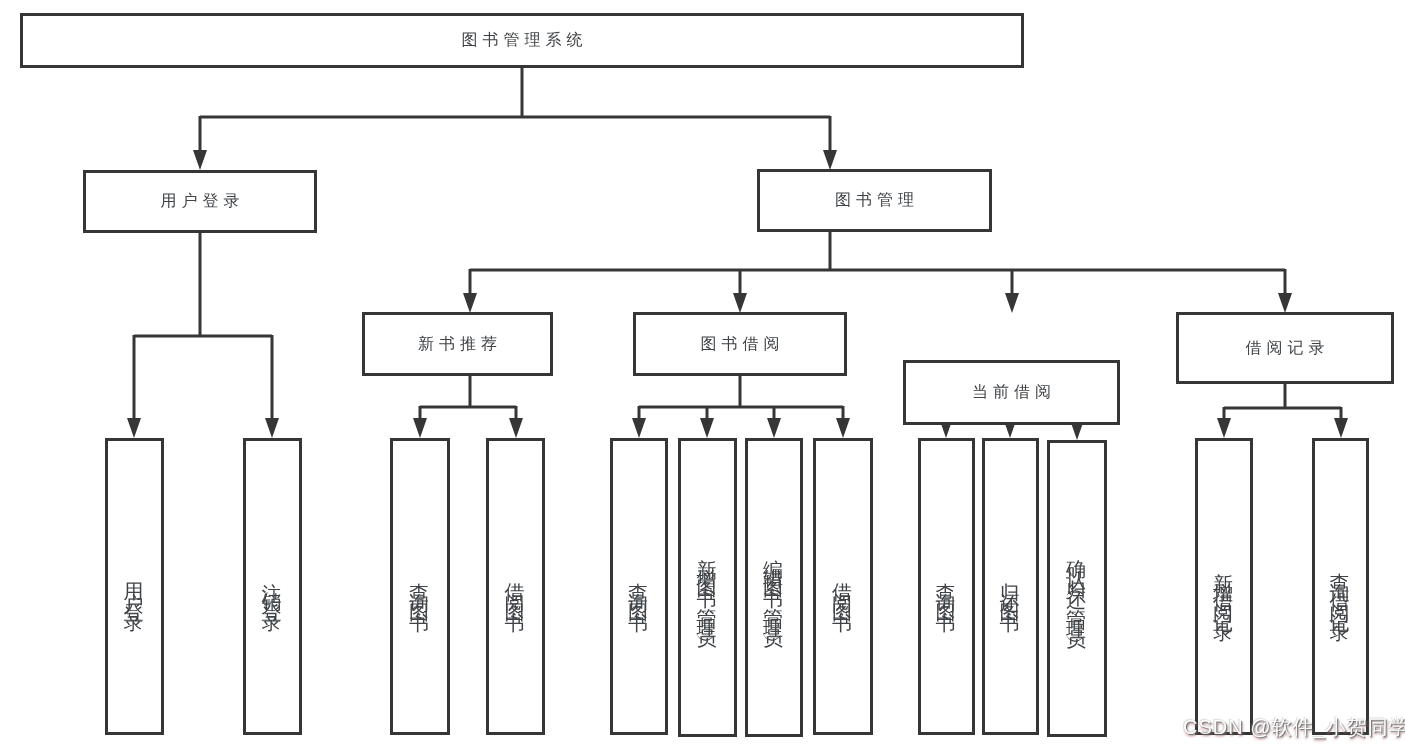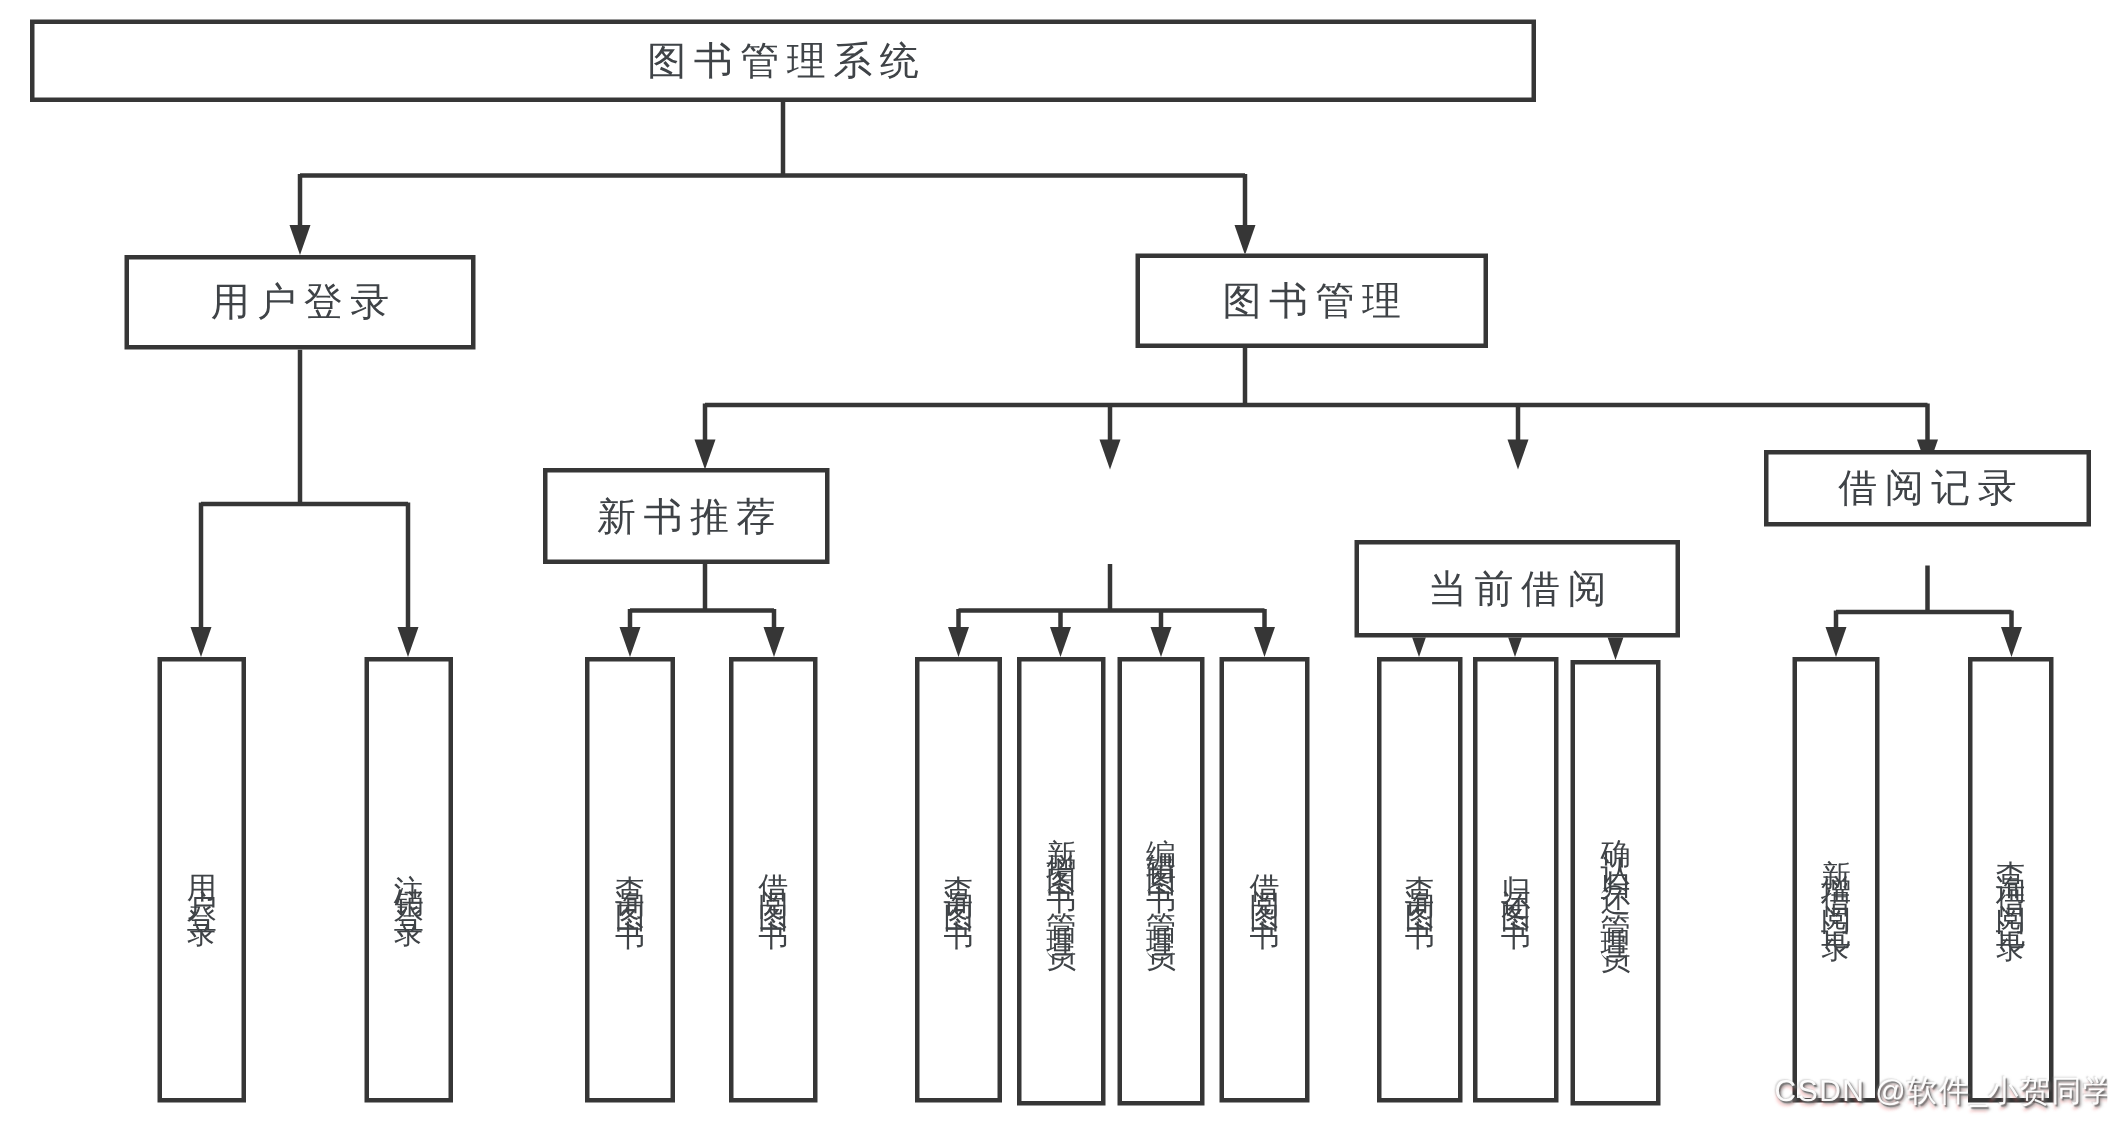--- a/index.html
+++ b/index.html
@@ -18,21 +18,21 @@
   }
   .hbox {
     position: absolute;
     box-sizing: border-box;
     background: #ffffff;
     border: 3px solid #363636;
     display: flex;
     align-items: center;
     justify-content: center;
     color: #3f4347;
-    font-size: 26px;
+    font-size: 16px;
     letter-spacing: 5px;
     text-indent: 5px;
     white-space: nowrap;
   }
   .vbox {
     position: absolute;
     box-sizing: border-box;
     background: #ffffff;
     border: 3px solid #363636;
     display: flex;
@@ -133,22 +133,23 @@
       <path d="M1334 418 L1348 418 L1341 438 Z"></path>
     </g>
   </svg>
 
   <div class="hbox" style="left:20px; top:13px; width:1004px; height:55px;">图书管理系统</div>
 
   <div class="hbox" style="left:83px; top:170px; width:234px; height:63px;">用户登录</div>
   <div class="hbox" style="left:712px; top:169px; width:235px; height:63px;margin-left:45px;">图书管理</div>
 
   <div class="hbox" style="left:362px; top:312px; width:191px; height:64px;">新书推荐</div>
+  <div class="hbox" style="left:633px; top:312px; width:214px; height:64px;">图书借阅</div>
   <div class="hbox" style="left:903px; top:312px; width:217px; height:65px;margin-top:48px;">当前借阅</div>
-  <div class="hbox" style="left:1176px; top:300px; width:218px; height:51px;text-align:right;">借阅记录</div>
+  <div class="hbox" style="left:1176px; top:312px; width:218px; height:72px;text-align:right;">借阅记录</div>
 
   <div class="vbox" style="left:105px; top:438px; width:59px; height:297px;">
     <span>用户登录</span>
   </div>
   <div class="vbox" style="left:243px; top:438px; width:59px; height:297px;">
     <span>注销登录</span>
   </div>
 
   <div class="vbox" style="left:390px; top:438px; width:60px; height:297px;">
     <span>查询图书</span>

